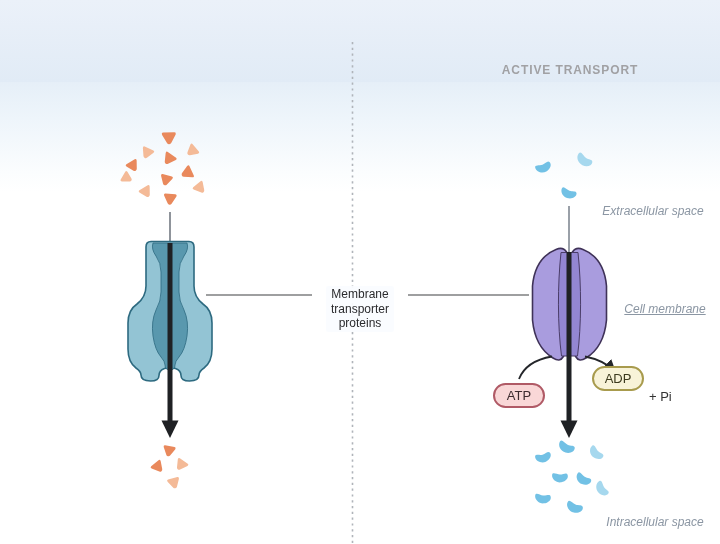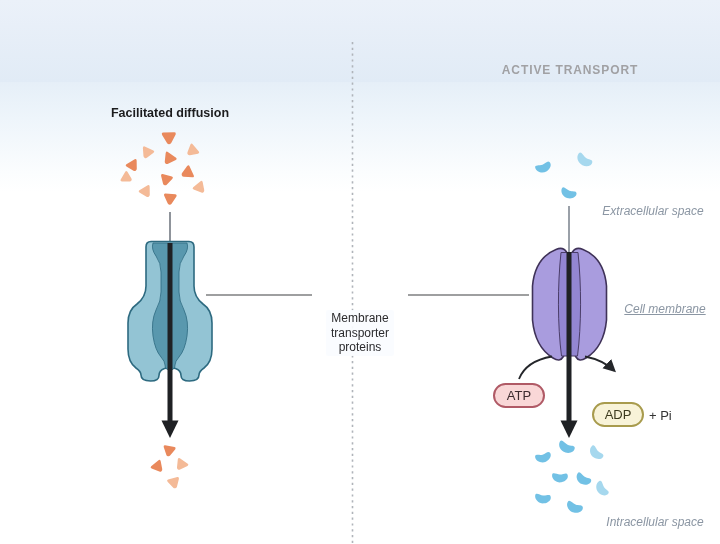--- a/index.html
+++ b/index.html
@@ -44,32 +44,32 @@
   svg.overlay { position:absolute; left:0; top:0; width:720px; height:544px; }
 
   
   .lbl { position:absolute; transform:translateX(-50%); white-space:nowrap; }
   .title { font-size:12.5px; font-weight:bold; color:#1c1c1e; }
   .section-header { font-size:12px; font-weight:bold; color:#a1a1a4; letter-spacing:0.9px; }
   .space-label { font-size:12px; font-style:italic; color:#8b96a3; }
   .transporter-label {
     position:absolute; left:360px; top:286px; transform:translateX(-50%);
     text-align:center; font-size:12px; line-height:14.5px; color:#2b2b2e;
-    background:rgba(250,252,255,0.93); padding:1px 5px; border-radius:2px;margin-top:24px;
+    background:rgba(250,252,255,0.93); padding:1px 5px; border-radius:2px;
   }
 
   
   .pill {
     position:absolute; width:52px; height:25px; border-radius:13px;
     display:flex; align-items:center; justify-content:center;
     font-size:13px;
   }
   .pill-atp { left:493px; top:383px; background:#f9d7d7; border:2px solid #b05a66; color:#3d2b2f; }
-  .pill-adp { left:592px; top:402px; background:#f8f3d8; border:2px solid #a89b4d; color:#3c3a1e; }
-  .pi-label { position:absolute; left:649px; top:389px; font-size:13px; color:#333;margin-top:19px; }
+  .pill-adp { left:592px; top:366px; background:#f8f3d8; border:2px solid #a89b4d; color:#3c3a1e; }
+  .pi-label { position:absolute; left:649px; top:389px; font-size:13px; color:#333; }
 </style>
 </head>
 <body>
 
 <div class="stage">
 
   <div class="abs intracellular-bg"></div>
   <div class="abs tails-bg"></div>
   <div class="abs tail-band band-top"></div>
   <div class="abs tail-band band-bottom"></div>
@@ -155,21 +155,20 @@
         <use href="#shape-bean" transform="translate(597,452) rotate(35) scale(1)" fill="#a6d8ee"></use>
         <use href="#shape-bean" transform="translate(560,476) rotate(-10) scale(1)" fill="#72c1e5"></use>
         <use href="#shape-bean" transform="translate(584,478) rotate(20) scale(1)" fill="#72c1e5"></use>
         <use href="#shape-bean" transform="translate(603,488) rotate(45) scale(1)" fill="#a6d8ee"></use>
         <use href="#shape-bean" transform="translate(543,497) rotate(-5) scale(1)" fill="#72c1e5"></use>
         <use href="#shape-bean" transform="translate(575,506) rotate(12) scale(1.05)" fill="#72c1e5"></use>
       </g>
   </svg>
 
   <div class="lbl section-header" style="left:570px; top:63px;">ACTIVE TRANSPORT</div>
-  <div class="lbl title" style="left:170px; top:106px;">Facilitated diffusion</div>
   <div class="lbl space-label" style="left:653px; top:204px;">Extracellular space</div>
   <div class="lbl space-label" style="left:665px; top:302px;text-decoration:underline;">Cell membrane</div>
   <div class="lbl space-label" style="left:655px; top:515px;">Intracellular space</div>
 
   <div class="transporter-label">
     <div>Membrane</div>
     <div>transporter</div>
     <div>proteins</div>
   </div>
 

